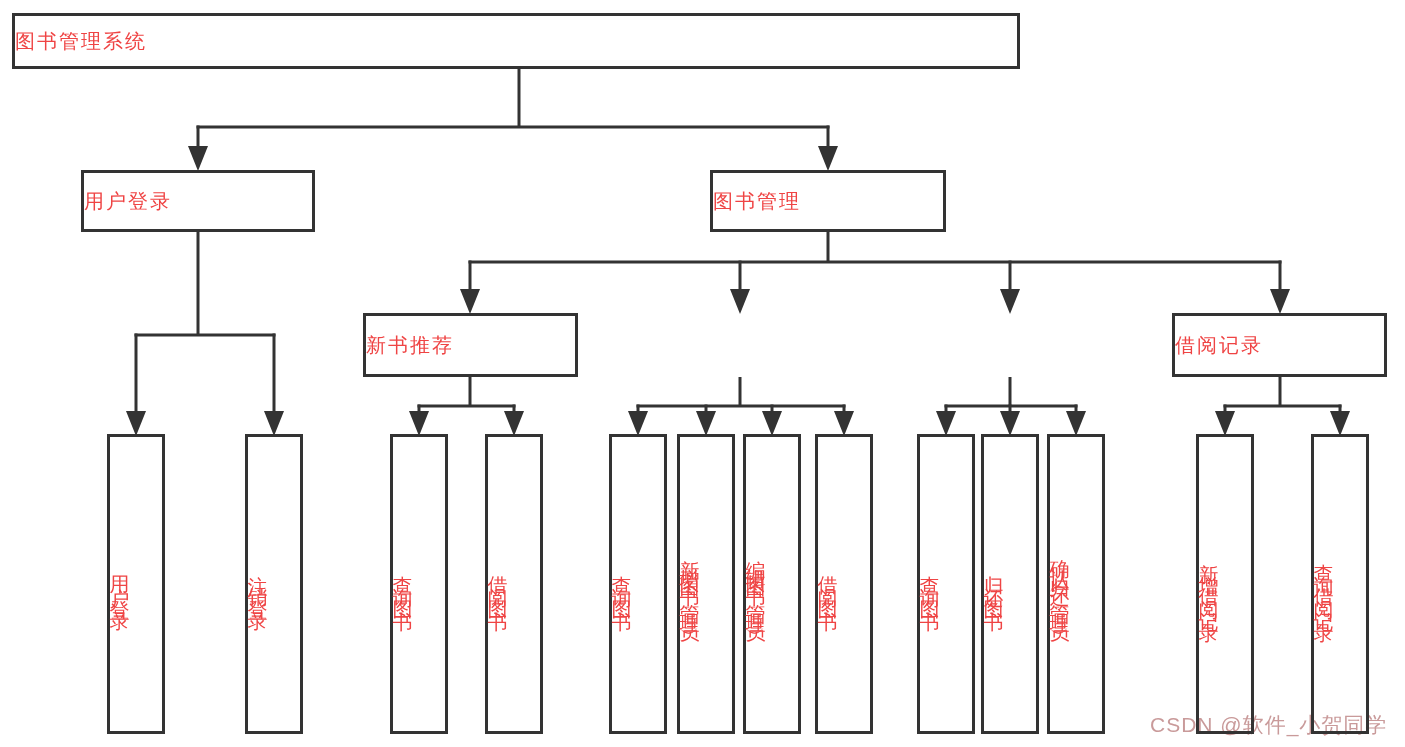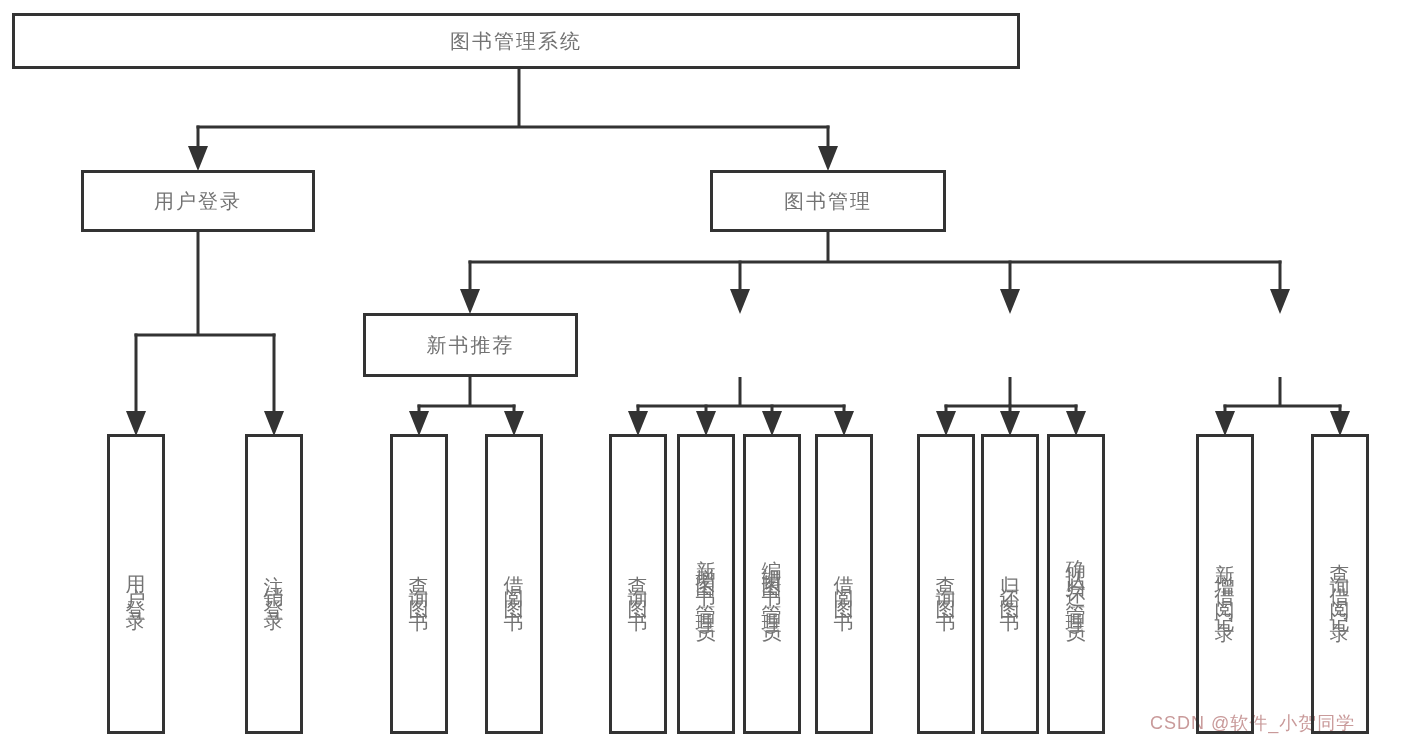--- a/index.html
+++ b/index.html
@@ -7,38 +7,37 @@
   body{font-family:"Liberation Sans", sans-serif;}
   #canvas{position:relative;width:1405px;height:747px;background:#ffffff;overflow:hidden;}
   #connector-layer{position:absolute;left:0;top:0;z-index:2;pointer-events:none;}
   .node{
     position:absolute;
     border:3px solid #333333;
     background:transparent;
     box-sizing:border-box;
     display:flex;
     align-items:center;
-    justify-content:center;
-    color:#737373;
+    color:#ef4444;
     z-index:3;
   }
   .hlbl{font-size:20px;letter-spacing:2px;line-height:1;white-space:nowrap;}
   .vlbl{
     writing-mode:vertical-rl;
     text-orientation:mixed;
     font-size:20px;
     letter-spacing:12px;
     line-height:1;
   }
   #watermark{
     position:absolute;
     left:1150px;
     top:711px;
     z-index:1;
-    font-size:18px;
+    font-size:21px;
     letter-spacing:1px;
     color:#c99a9a;
     white-space:nowrap;
   }
 </style>
 </head>
 <body>
 
 <div id="canvas">
 
@@ -117,20 +116,23 @@
   <div class="node" style="left:81px;top:170px;width:234px;height:62px">
     <span class="hlbl">用户登录</span>
   </div>
   <div class="node" style="left:363px;top:313px;width:215px;height:64px">
     <span class="hlbl">新书推荐</span>
   </div>
 
   <div class="node" style="left:710px;top:170px;width:236px;height:62px">
     <span class="hlbl">图书管理</span>
   </div>
+  <div class="node" style="left:1172px;top:313px;width:215px;height:64px">
+    <span class="hlbl">借阅记录</span>
+  </div>
 
   <div class="node" style="left:107px;top:434px;width:58px;height:300px">
     <span class="vlbl">用户登录</span>
   </div>
   <div class="node" style="left:245px;top:434px;width:58px;height:300px">
     <span class="vlbl">注销登录</span>
   </div>
 
   <div class="node" style="left:390px;top:434px;width:58px;height:300px">
     <span class="vlbl">查询图书</span>

